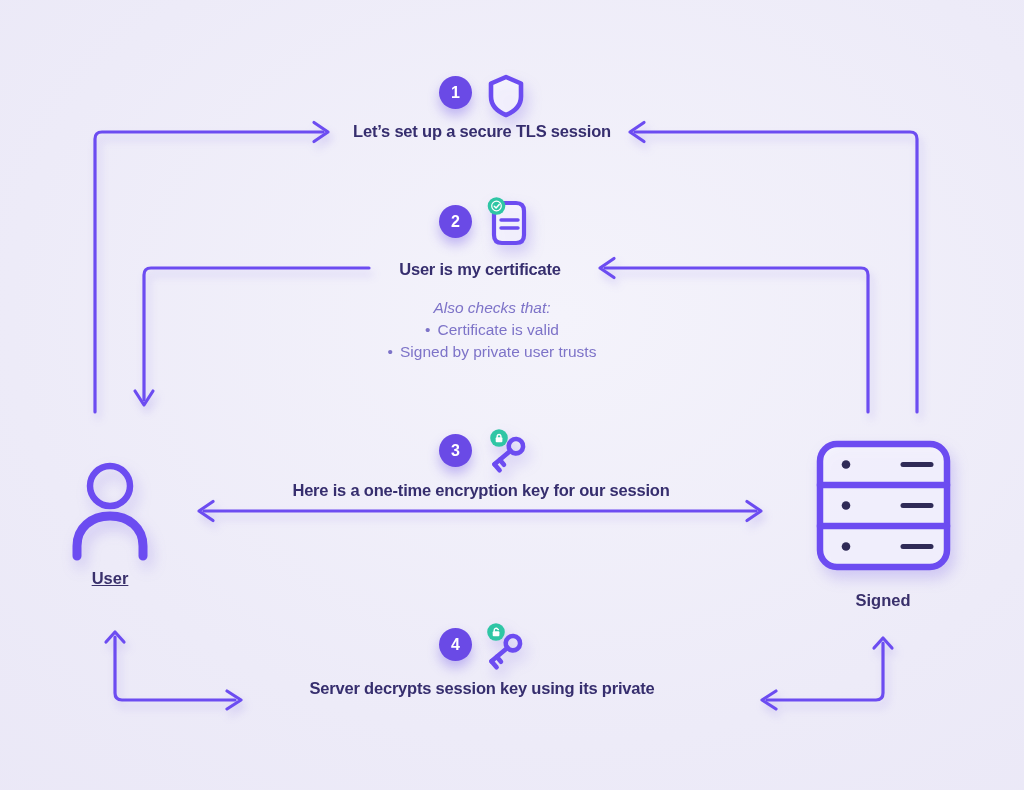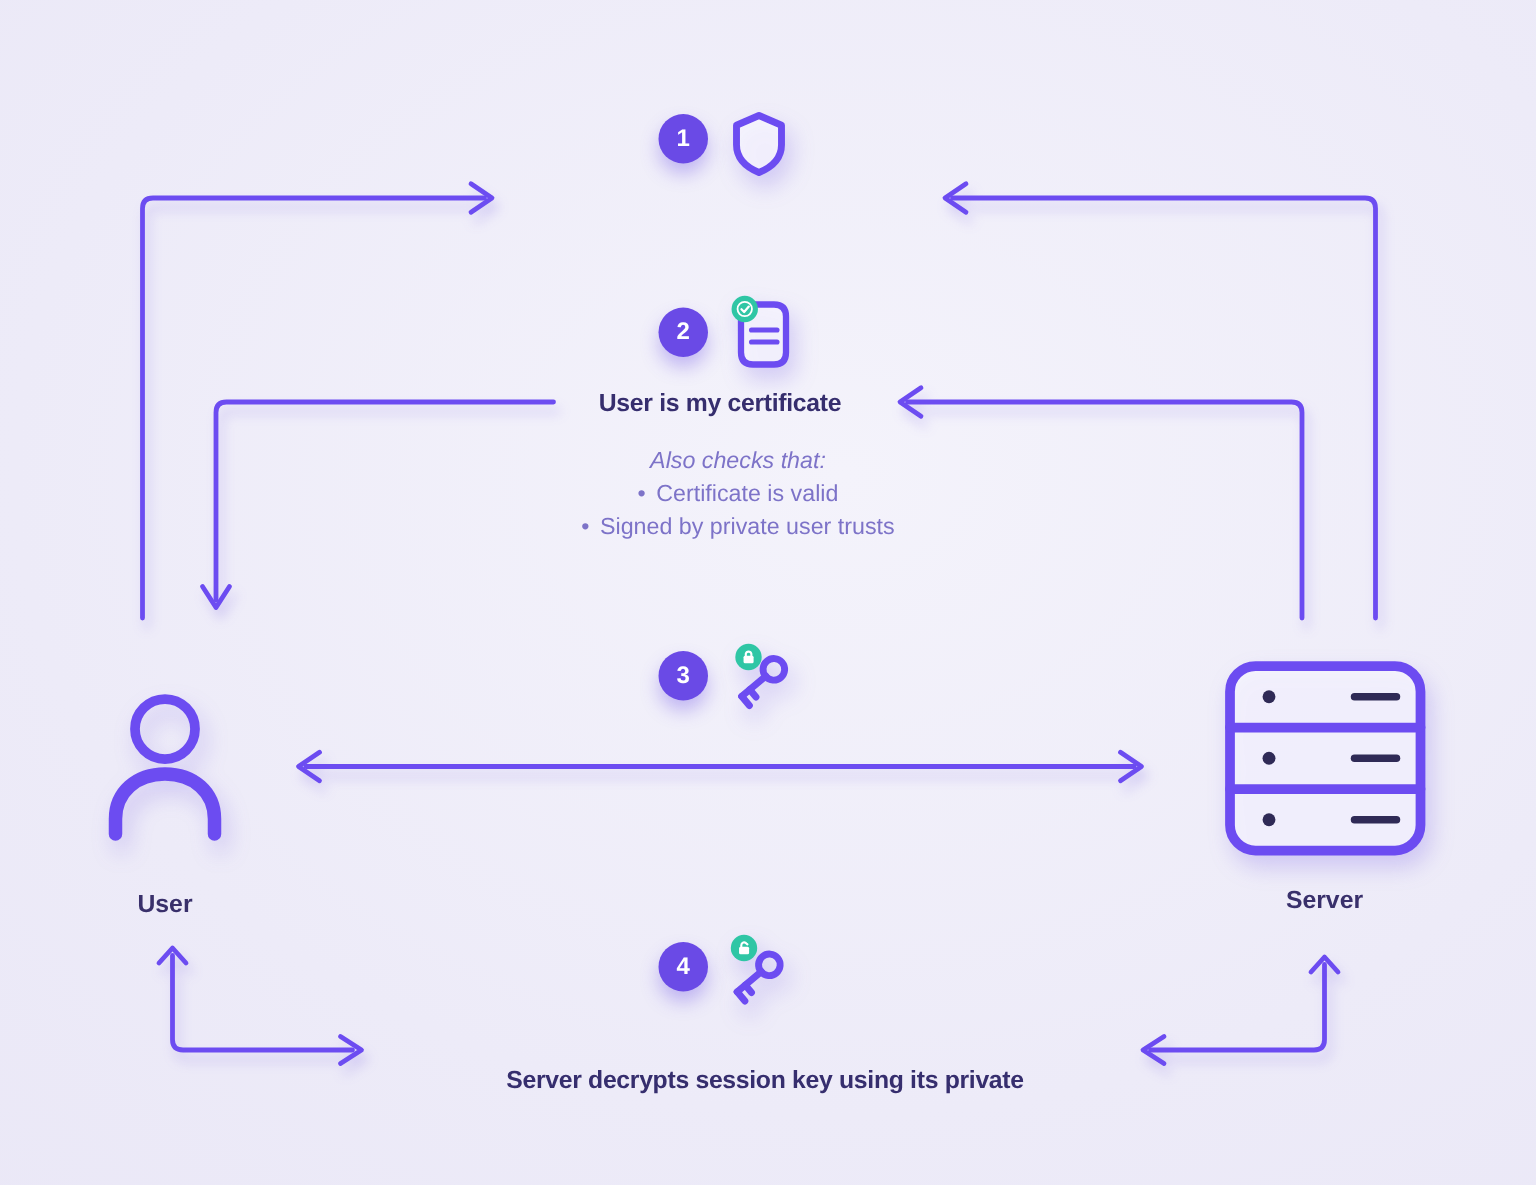--- a/index.html
+++ b/index.html
@@ -156,31 +156,33 @@
         <path class="ink-dash" d="M903,546.5 L931,546.5"></path>
       </g>
     </g>
   </svg>
 
   <div class="num" style="left:439px;top:76px;">1</div>
   <div class="num" style="left:439px;top:205px;">2</div>
   <div class="num" style="left:439px;top:434px;">3</div>
   <div class="num" style="left:439px;top:628px;">4</div>
 
+  <div class="title" style="left:482px;top:122px;">Let’s set up a secure TLS session</div>
 
   <div class="title" style="left:480px;top:260px;">User is my certificate</div>
   <div class="sub" style="left:492px;top:299px;font-style:italic;">Also checks that:</div>
   <div class="sub bullet" style="left:492px;top:321px;">
     <span>•</span>
     <span>Certificate is valid</span>
   </div>
   <div class="sub bullet" style="left:492px;top:343px;">
     <span>•</span>
     <span>Signed by private user trusts</span>
   </div>
 
+  <div class="title" style="left:481px;top:481px;">Here is a one-time encryption key for our session</div>
 
-  <div class="title" style="left:510px;top:679px;margin-top:32px;">Server decrypts session key using its private</div>
+  <div class="title" style="left:482px;top:679px;">Server decrypts session key using its private</div>
 
-  <div class="entity-label" style="left:110px;top:594px;">User</div>
-  <div class="entity-label" style="left:883px;top:591px;">Server</div>
+  <div class="entity-label" style="left:110px;top:569px;text-decoration:underline;">User</div>
+  <div class="entity-label" style="left:883px;top:591px;">Signed</div>
 
 </div>
 
 </body></html>

